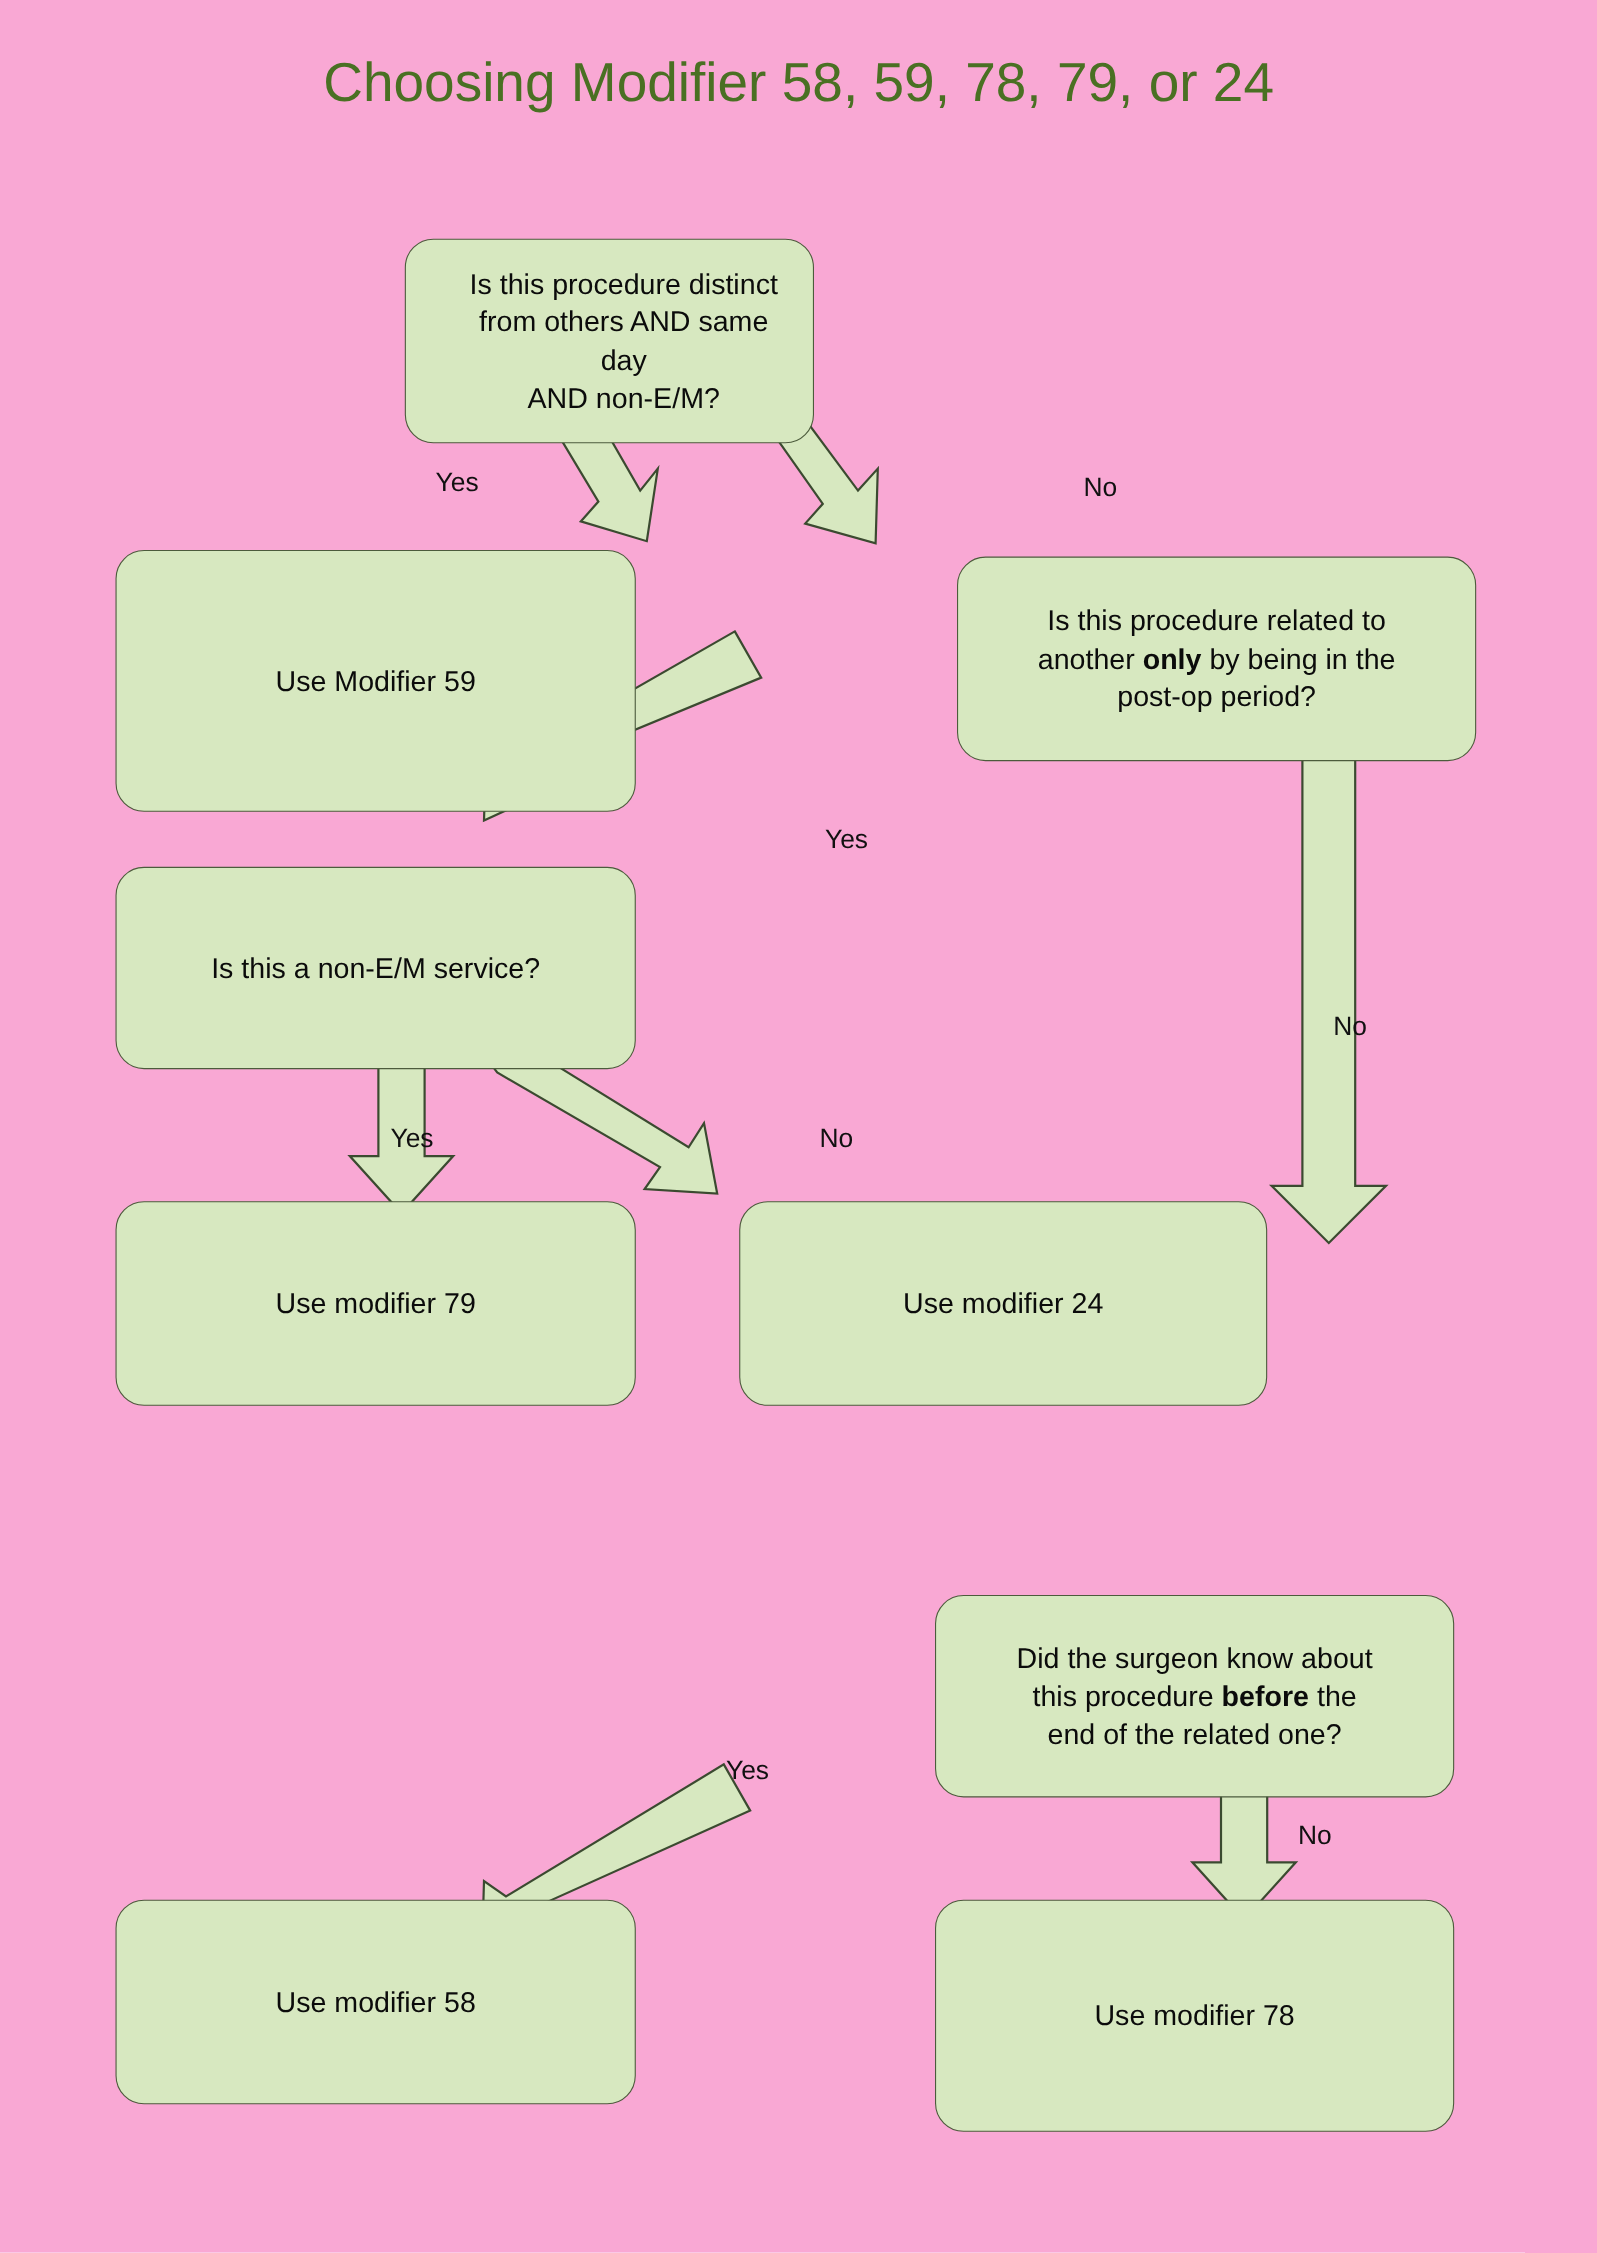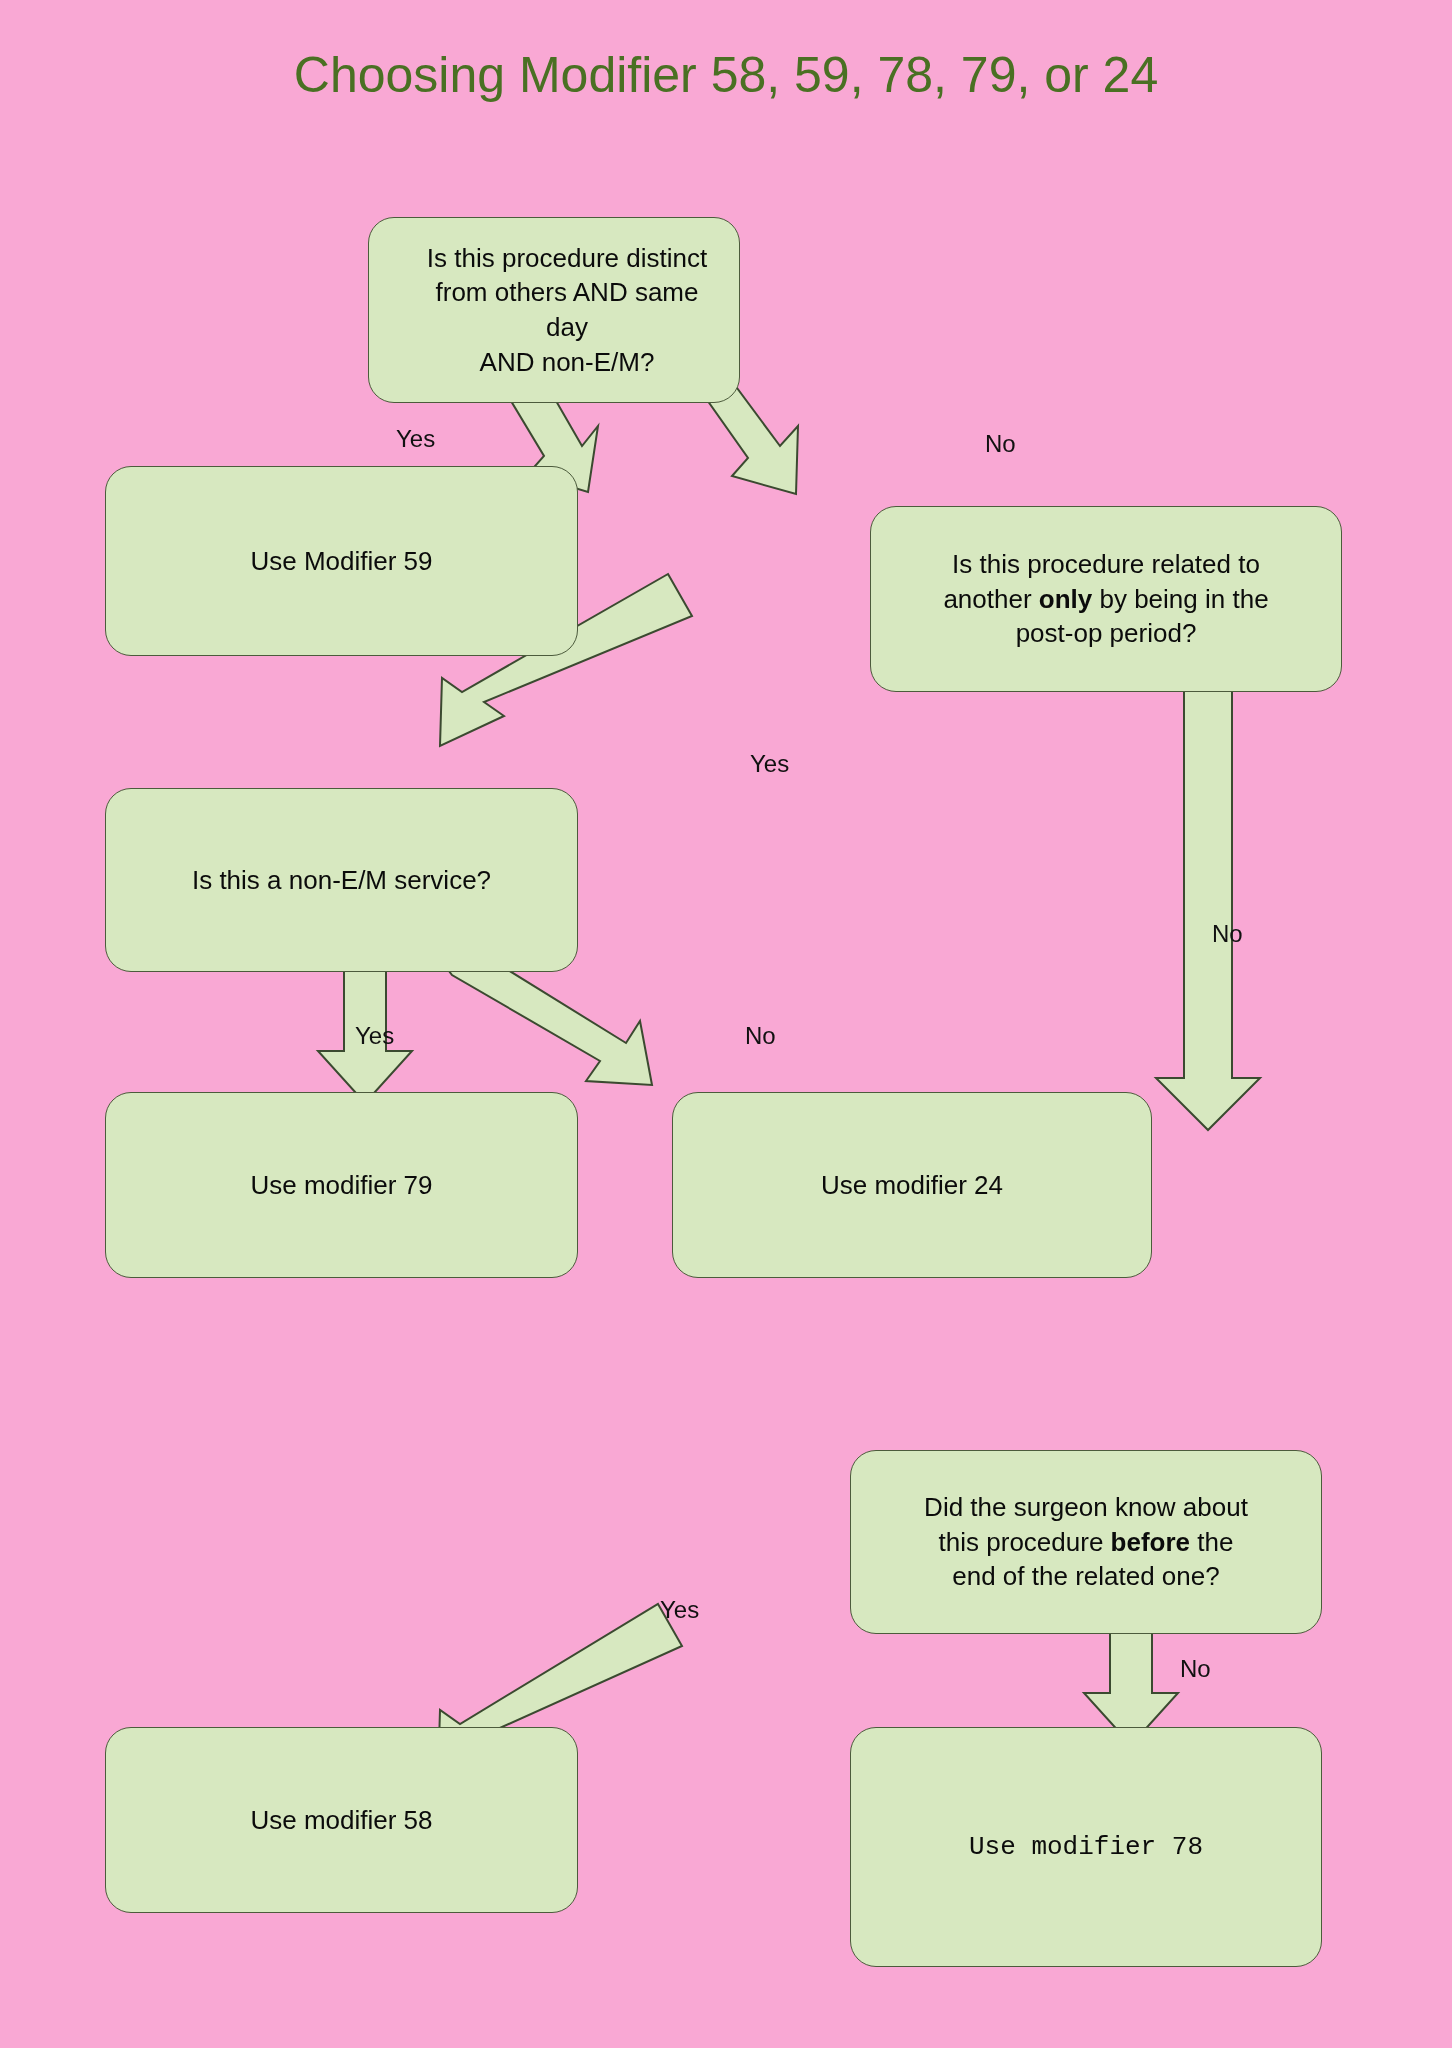--- a/index.html
+++ b/index.html
@@ -106,21 +106,21 @@
   </svg>
 
   <svg class="arrow-svg" style="left:1080px; top:1615px; width:110px; height:130px;" viewBox="0 0 110 130">
     <polygon class="arrow-shape" points="30,0 72,0 72,78 98,78 51,130 4,78 30,78"></polygon>
   </svg>
 
   <div class="node" style="left:368px; top:217px; width:372px; height:186px;padding-left:44px;">
     <span class="txt"><span>Is this procedure distinct</span><br><span>from others AND same day</span><br><span>AND non-E/M?</span></span>
   </div>
 
-  <div class="node" style="left:105px; top:466px; width:473px; height:190px;">
+  <div class="node" style="left:105px; top:500px; width:473px; height:238px;">
     <span class="txt">Use Modifier 59</span>
   </div>
 
   <div class="node" style="left:870px; top:506px; width:472px; height:186px;">
     <span class="txt"><span>Is this procedure related to</span><br><span>another </span><b>only</b><span> by being in the</span><br><span>post-op period?</span></span>
   </div>
 
   <div class="node" style="left:105px; top:788px; width:473px; height:184px;">
     <span class="txt">Is this a non-E/M service?</span>
   </div>
@@ -134,21 +134,21 @@
   </div>
 
   <div class="node" style="left:850px; top:1450px; width:472px; height:184px;">
     <span class="txt"><span>Did the surgeon know about</span><br><span>this procedure </span><b>before</b><span> the</span><br><span>end of the related one?</span></span>
   </div>
 
   <div class="node" style="left:105px; top:1727px; width:473px; height:186px;">
     <span class="txt">Use modifier 58</span>
   </div>
 
-  <div class="node" style="left:850px; top:1727px; width:472px; height:240px;font-family:Liberation Mono, monospace;">
+  <div class="node" style="left:850px; top:1727px; width:472px; height:211px;">
     <span class="txt">Use modifier 78</span>
   </div>
 
   <div class="edge-label" style="left:396px; top:425px;">Yes</div>
 
   <div class="edge-label" style="left:985px; top:430px;">No</div>
 
   <div class="edge-label" style="left:750px; top:750px;">Yes</div>
 
   <div class="edge-label" style="left:1212px; top:920px;">No</div>

